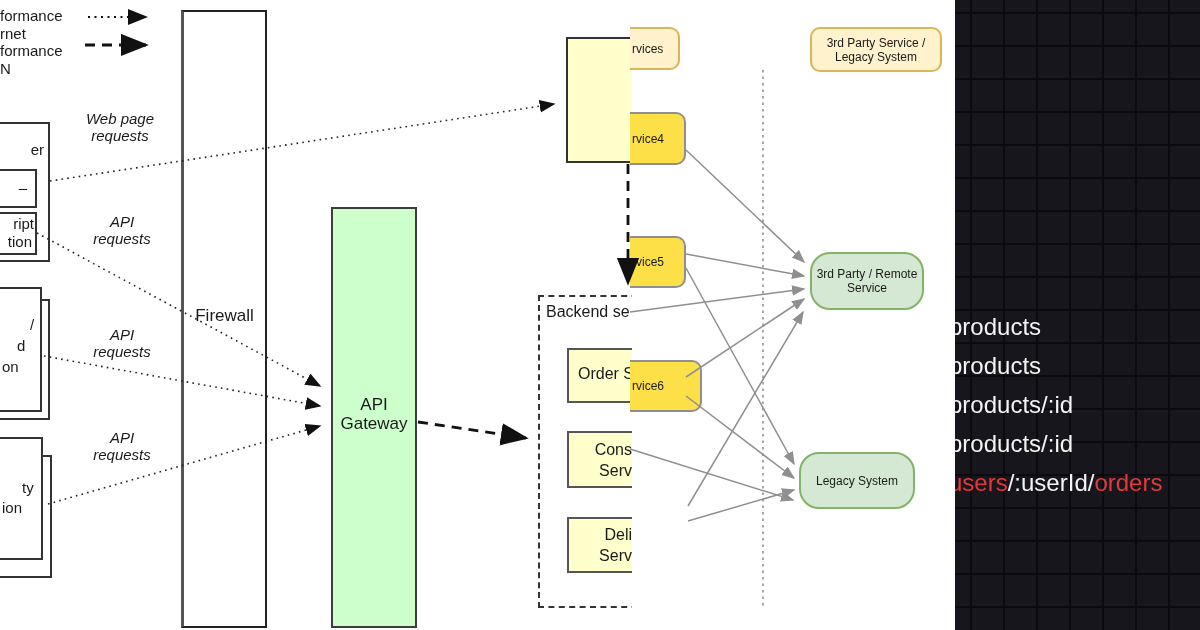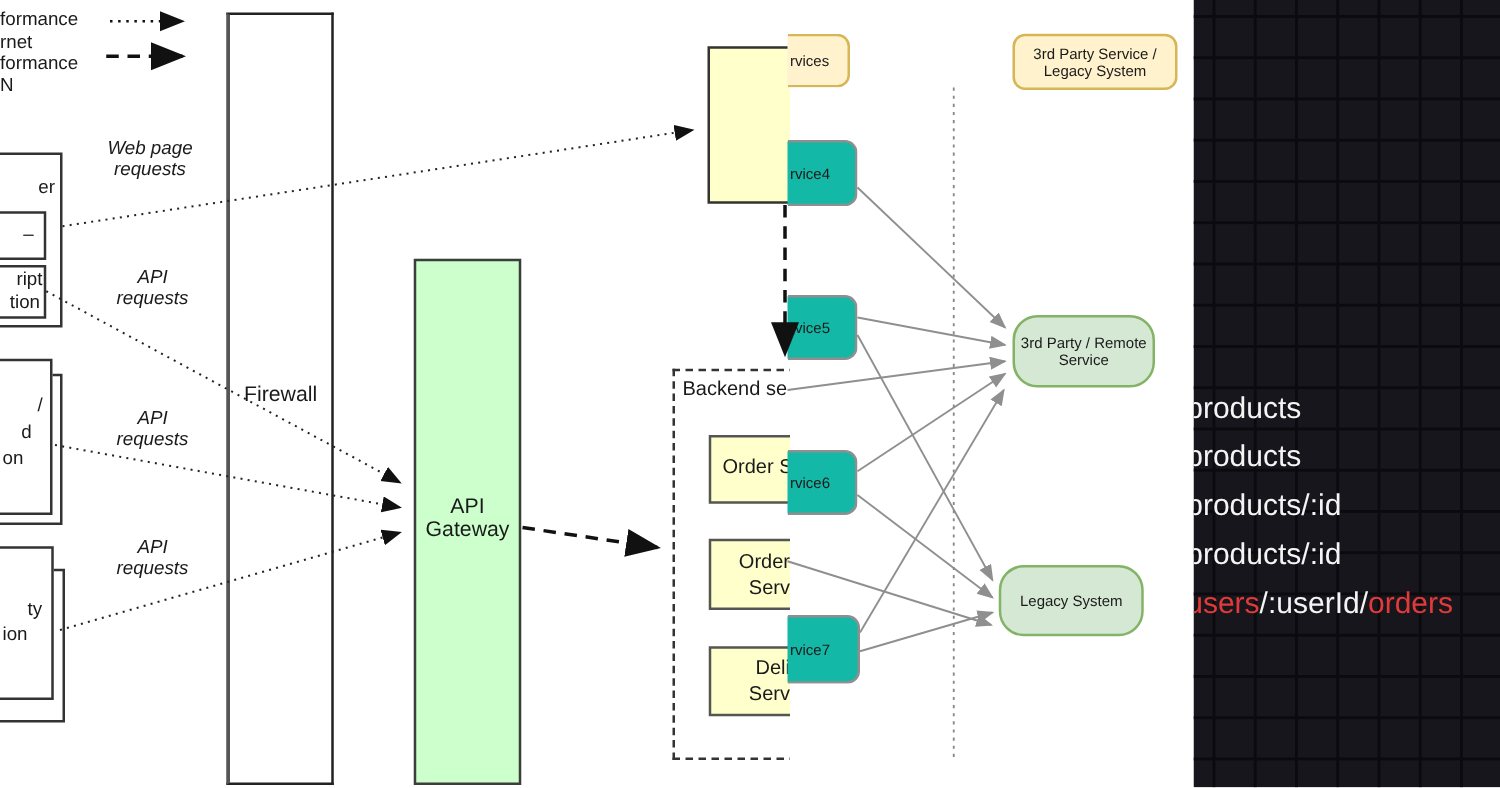--- a/index.html
+++ b/index.html
@@ -15,21 +15,21 @@
   .gateway{background:#ccffcc;border:2px solid #3d3d3d;}
   .yellow{background:#ffffcc;border:2px solid #555;}
   .clip{left:0;top:0;width:632px;height:630px;overflow:hidden;}
   .dashedbox{border:2px dashed #333;background:transparent;}
   .biglbl{font-size:17px;line-height:19px;text-align:center;}
   .medlbl{font-size:16px;line-height:21px;white-space:nowrap;}
   
   .roundcut{border-radius:0 10px 10px 0;border-left:none !important;display:flex;align-items:center;
             font-size:12px;padding-left:2px;}
   .cream{background:#fff2cc;border:2px solid #d6b656;}
-  .grayb{background:#14b8a6;border:2px solid #8f8f8f;}
+  .grayb{background:#fde047;border:2px solid #8f8f8f;}
   .greenb{background:#d5e8d4;border:2px solid #82b366;border-radius:20px;display:flex;align-items:center;
           justify-content:center;text-align:center;font-size:12px;line-height:14px;}
   .creamhdr{border-radius:10px;display:flex;align-items:center;justify-content:center;text-align:center;
             font-size:12px;line-height:14px;}
   
   svg.overlay{position:absolute;left:0;top:0;pointer-events:none;}
   .dot{stroke:#222;stroke-width:1.6;stroke-dasharray:1.6 4.2;fill:none;}
   .dotleg{stroke:#111;stroke-width:2;stroke-dasharray:2 4.5;fill:none;}
   .dsh{stroke:#111;stroke-width:2.8;stroke-dasharray:10 7;fill:none;}
   .gry{stroke:#8f8f8f;stroke-width:1.5;fill:none;}
@@ -108,21 +108,21 @@
     <div class="abs yellow" style="left:566px;top:37px;width:80px;height:126px;border-color:#333;"></div>
 
     <div class="abs dashedbox" style="left:538px;top:295px;width:110px;height:313px;"></div>
     <div class="abs medlbl" style="left:546px;top:301px;font-size:16px;">Backend se</div>
 
     <div class="abs yellow" style="left:567px;top:348px;width:80px;height:55px;"></div>
     <div class="abs medlbl" style="left:578px;top:363px;">Order S</div>
 
     <div class="abs yellow" style="left:567px;top:431px;width:80px;height:57px;"></div>
     <div class="abs medlbl" style="left:560px;top:439px;width:72px;text-align:right;">
-      <div>Order</div>
+      <div>Cons</div>
       <div>Serv</div>
     </div>
 
     <div class="abs yellow" style="left:567px;top:517px;width:80px;height:56px;"></div>
     <div class="abs medlbl" style="left:560px;top:524px;width:72px;text-align:right;">
       <div>Deli</div>
       <div>Serv</div>
     </div>
   </div>
 
@@ -134,25 +134,22 @@
       <div>3rd Party Service /</div>
       <div>Legacy System</div>
     </div>
   </div>
   <div class="abs grayb roundcut" style="left:630px;top:112px;width:56px;height:53px;">
     <span>rvice4</span>
   </div>
   <div class="abs grayb roundcut" style="left:630px;top:236px;width:56px;height:52px;">
     <span>rvice5</span>
   </div>
-  <div class="abs grayb roundcut" style="left:630px;top:360px;width:56px;height:52px;">
+  <div class="abs grayb roundcut" style="left:630px;top:360px;width:72px;height:52px;">
     <span>rvice6</span>
-  </div>
-  <div class="abs grayb roundcut" style="left:630px;top:492px;width:58px;height:55px;">
-    <span>rvice7</span>
   </div>
   <div class="abs greenb" style="left:810px;top:252px;width:114px;height:58px;">
     <div>
       <div>3rd Party / Remote</div>
       <div>Service</div>
     </div>
   </div>
   <div class="abs greenb" style="left:799px;top:452px;width:116px;height:57px;">
     <span>Legacy System</span>
   </div>

